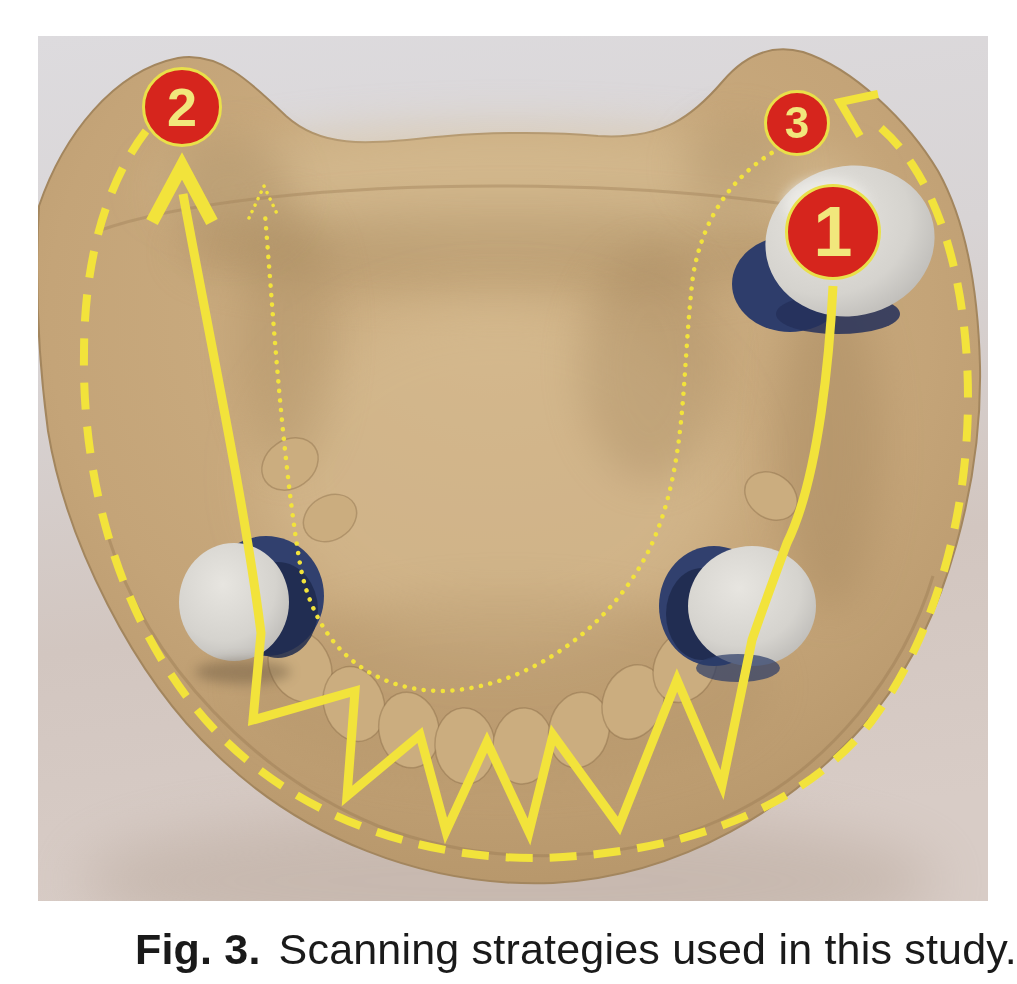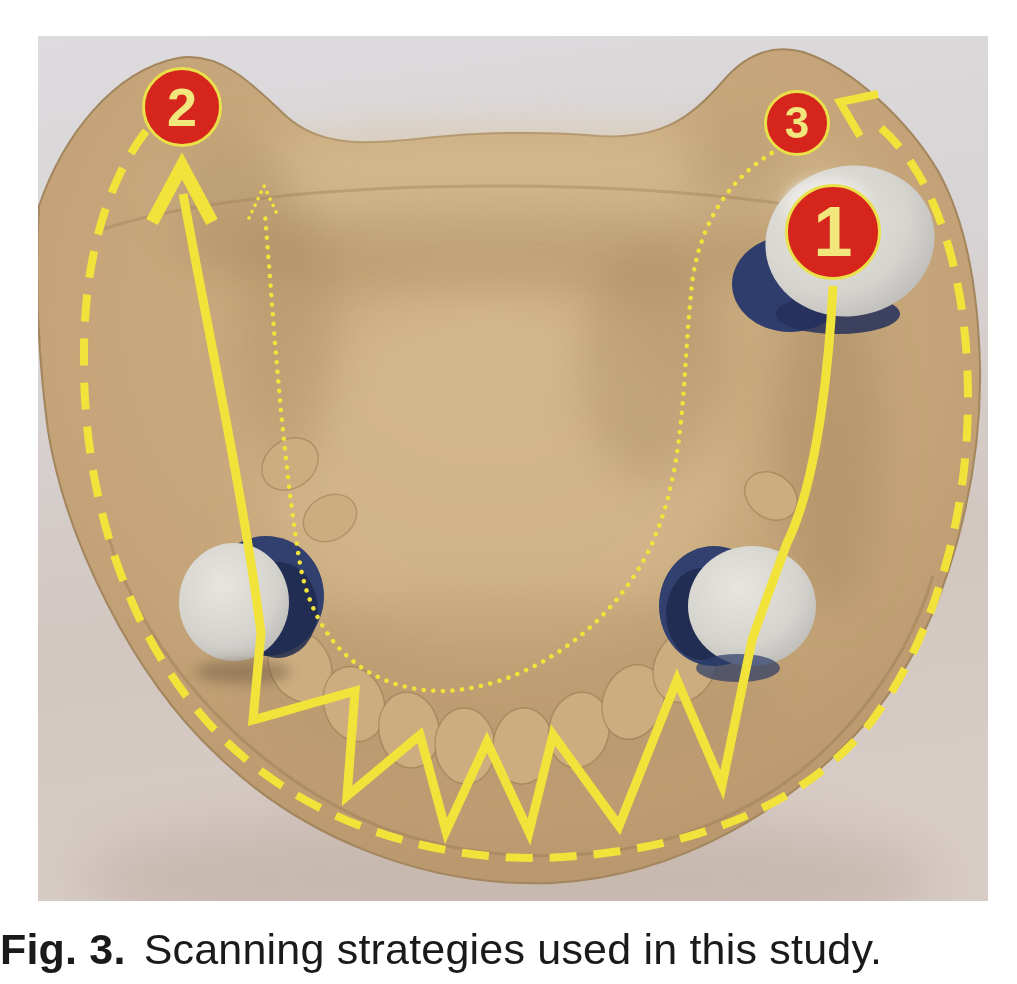--- a/index.html
+++ b/index.html
@@ -10,21 +10,21 @@
 
   .marker{position:absolute;border-radius:50%;background:#d6251d;
           border:3px solid #e9e04a;box-sizing:border-box;
           display:flex;align-items:center;justify-content:center;
           color:#f1e77c;font-weight:bold;line-height:1;
           font-family:"Liberation Sans", sans-serif;}
   .marker-1{left:785px;top:184px;width:96px;height:96px;font-size:70px;}
   .marker-2{left:142px;top:67px;width:80px;height:80px;font-size:54px;}
   .marker-3{left:764px;top:90px;width:66px;height:66px;font-size:44px;}
 
-  .caption{position:absolute;left:0;top:925px;width:1017px;text-align:left;
+  .caption{position:absolute;left:0;top:925px;width:1017px;text-align:right;
            color:#1a1a1a;font-size:43px;letter-spacing:0.2px;}
   .caption .cap-label{font-weight:bold;margin-right:18px;}
 </style>
 </head>
 <body>
 
 <div class="page">
 
   <div class="photo">
     <svg viewBox="0 0 950 865">

